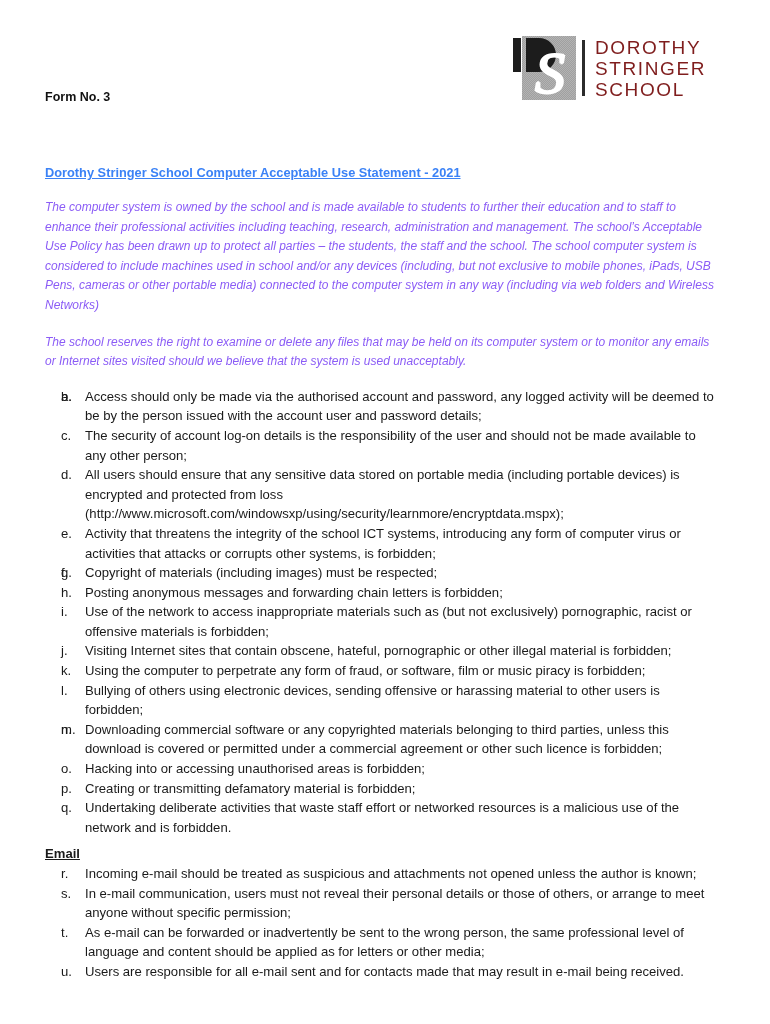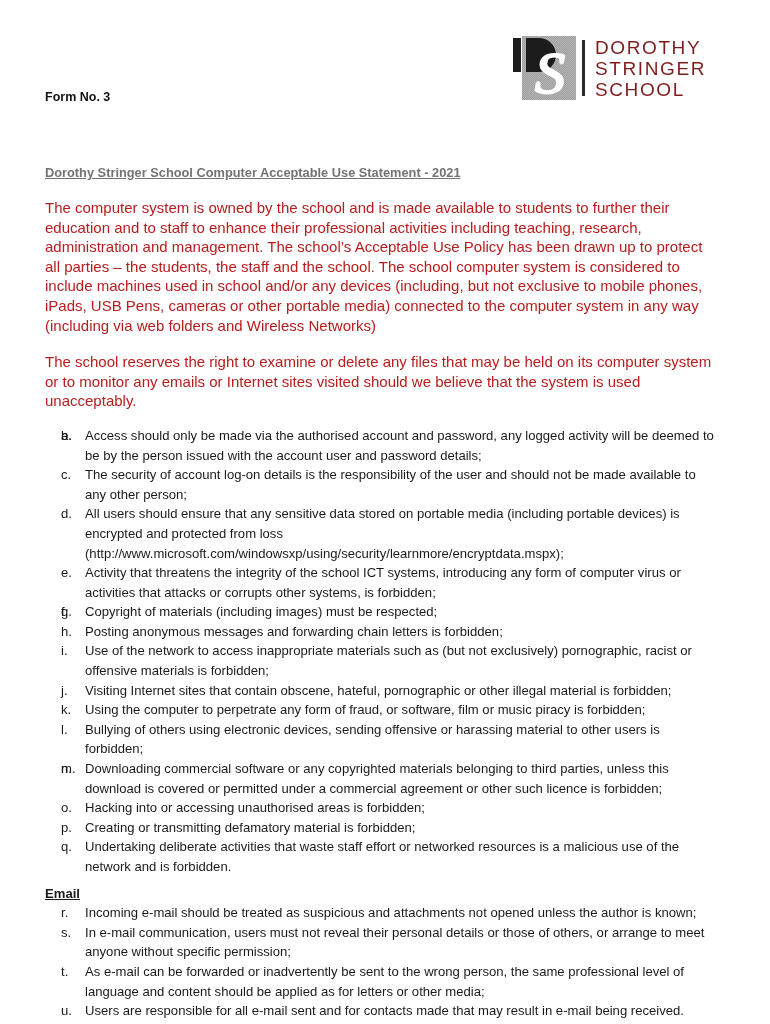--- a/index.html
+++ b/index.html
@@ -123,29 +123,30 @@
     left: 45px;
     width: 672px;
   }
 
   .doc-title {
     font-size: 12.8px;
     font-weight: bold;
     text-decoration: underline;
     margin: 0 0 17px 0;
     line-height: 16px;
-    color: #737373;
+    color: #3b82f6;
   }
 
   p.para {
     margin: 0 0 17px 0;
-    font-size: 15px;
-    line-height: 19.6px;
-    color: #b91c1c;
+    font-size: 12px;
+    line-height: 19.6px;
+    color: #8b5cf6;
     text-align: left;
+    font-style: italic;
   }
   p.para.tight { margin-bottom: 15px; }
 
   ol.alpha {
     list-style: none;
     margin: 0;
     padding: 0;
   }
   ol.alpha li {
     position: relative;

